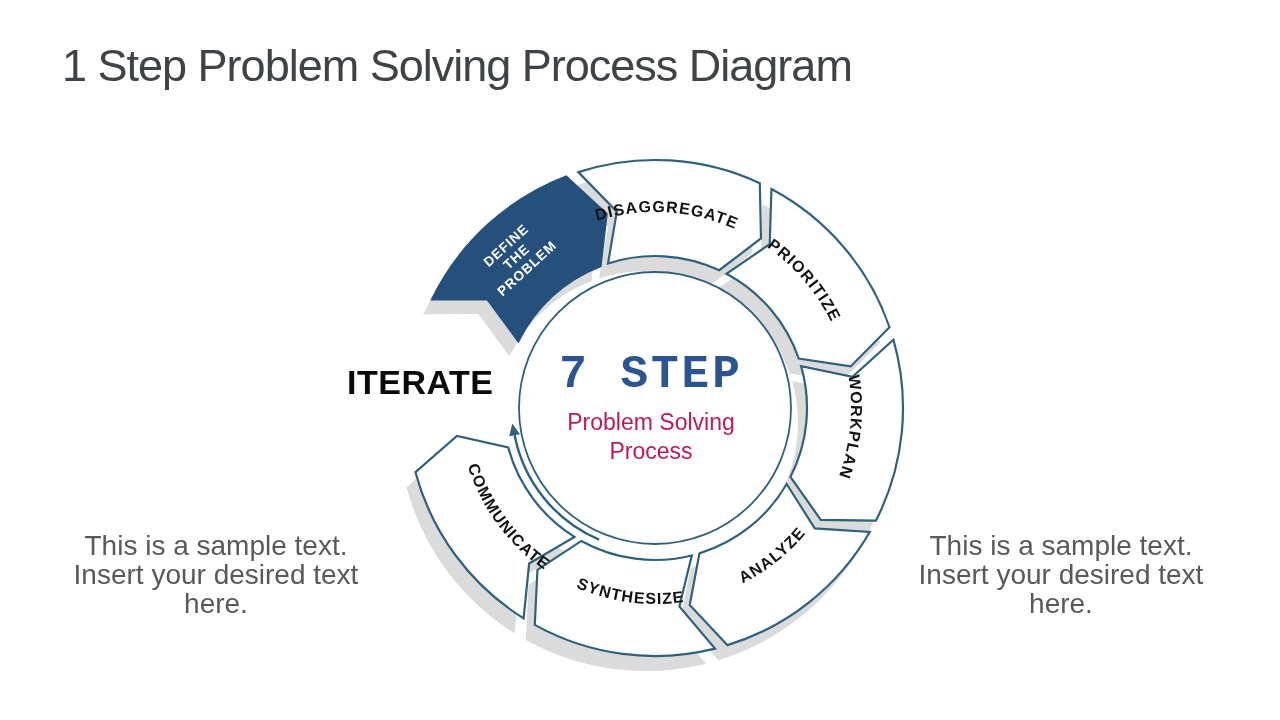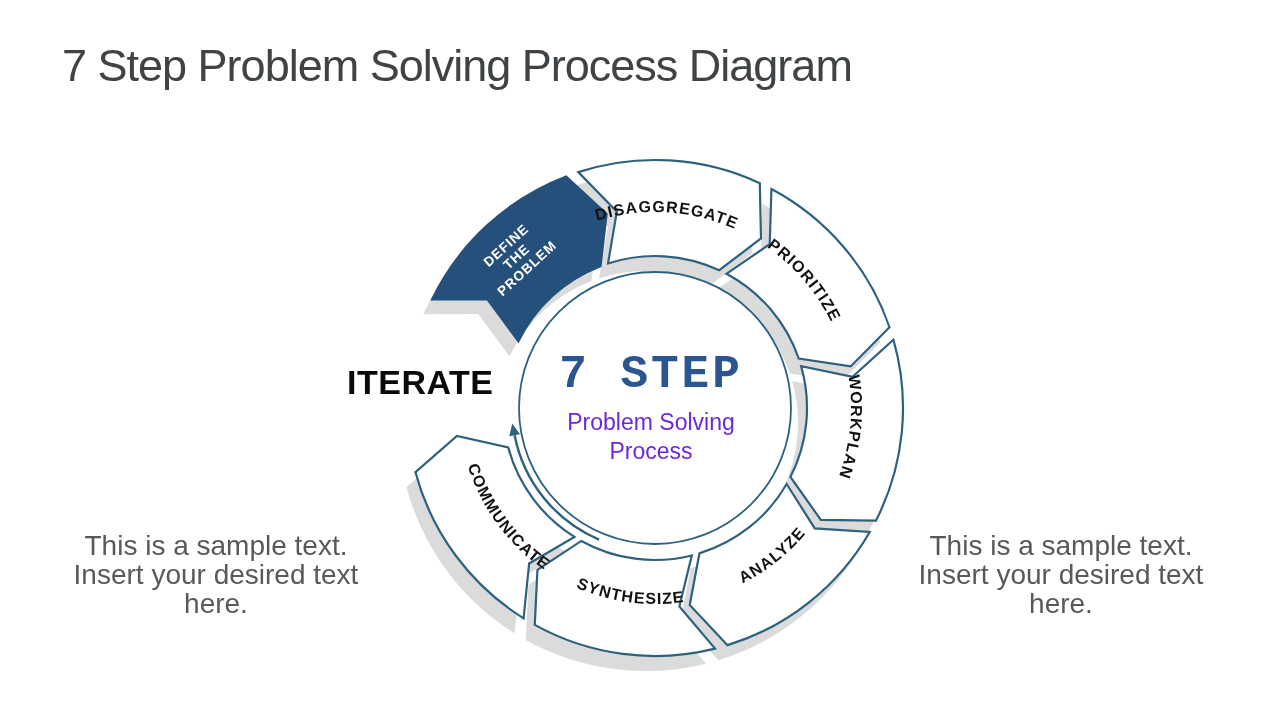--- a/index.html
+++ b/index.html
@@ -29,31 +29,31 @@
     position:absolute;left:651px;top:349px;transform:translateX(-50%);
     text-align:center;z-index:3;width:320px;
   }
   .center-heading{
     font-size:46px;font-weight:bold;color:#2A5591;letter-spacing:3px;
     white-space:nowrap;
     font-family:Liberation Mono, monospace;
   }
   .center-subtitle{
     margin:7px auto 0;max-width:185px;
-    font-size:23px;line-height:29px;color:#6d28d9;
+    font-size:23px;line-height:29px;color:#be185d;
   }
   svg#ring{position:absolute;left:0;top:0;z-index:2;}
   svg#ring text{font-family:"Liberation Sans",sans-serif;}
 </style>
 </head>
 <body>
 
 <div class="slide">
 
-  <h1 class="slide-title">7 Step Problem Solving Process Diagram</h1>
+  <h1 class="slide-title">1 Step Problem Solving Process Diagram</h1>
 
   <svg id="ring" width="1280" height="720" viewBox="0 0 1280 720">
       <g transform="translate(-9,15)">
         <path d="M 432.1 299.28 A 248 248 0 0 1 566.12 176.47 L 606.62 213.94 L 600.53 266.1 A 152 152 0 0 0 518.38 341.37 L 487.27 299.07 Z" fill="#DBDBDB"></path>
         <path d="M 578.36 172.14 A 248 248 0 0 1 759.81 183.24 L 760.98 238.39 L 719.24 270.24 A 152 152 0 0 0 608.03 263.44 L 616.84 211.67 Z" fill="#DBDBDB"></path>
         <path d="M 771.43 189.03 A 248 248 0 0 1 889.49 327.26 L 850.63 366.42 L 798.72 358.51 A 152 152 0 0 0 726.36 273.79 L 769.72 244.17 Z" fill="#DBDBDB"></path>
         <path d="M 893.39 339.64 A 248 248 0 0 1 875.97 520.59 L 820.81 519.84 L 790.43 477.01 A 152 152 0 0 0 801.11 366.1 L 852.54 376.71 Z" fill="#DBDBDB"></path>
         <path d="M 869.77 532 A 248 248 0 0 1 727.51 645.16 L 689.73 604.96 L 699.44 553.36 A 152 152 0 0 0 786.64 484 L 814.73 528.36 Z" fill="#DBDBDB"></path>
         <path d="M 715 648.63 A 248 248 0 0 1 534.77 624.91 L 537.44 569.8 L 581.31 540.94 A 152 152 0 0 0 691.77 555.48 L 679.37 606.51 Z" fill="#DBDBDB"></path>
         <path d="M 523.58 618.32 A 248 248 0 0 1 415.45 472.19 L 456.95 435.83 L 508.18 447.34 A 152 152 0 0 0 574.45 536.9 L 529.14 563.43 Z" fill="#DBDBDB"></path>

